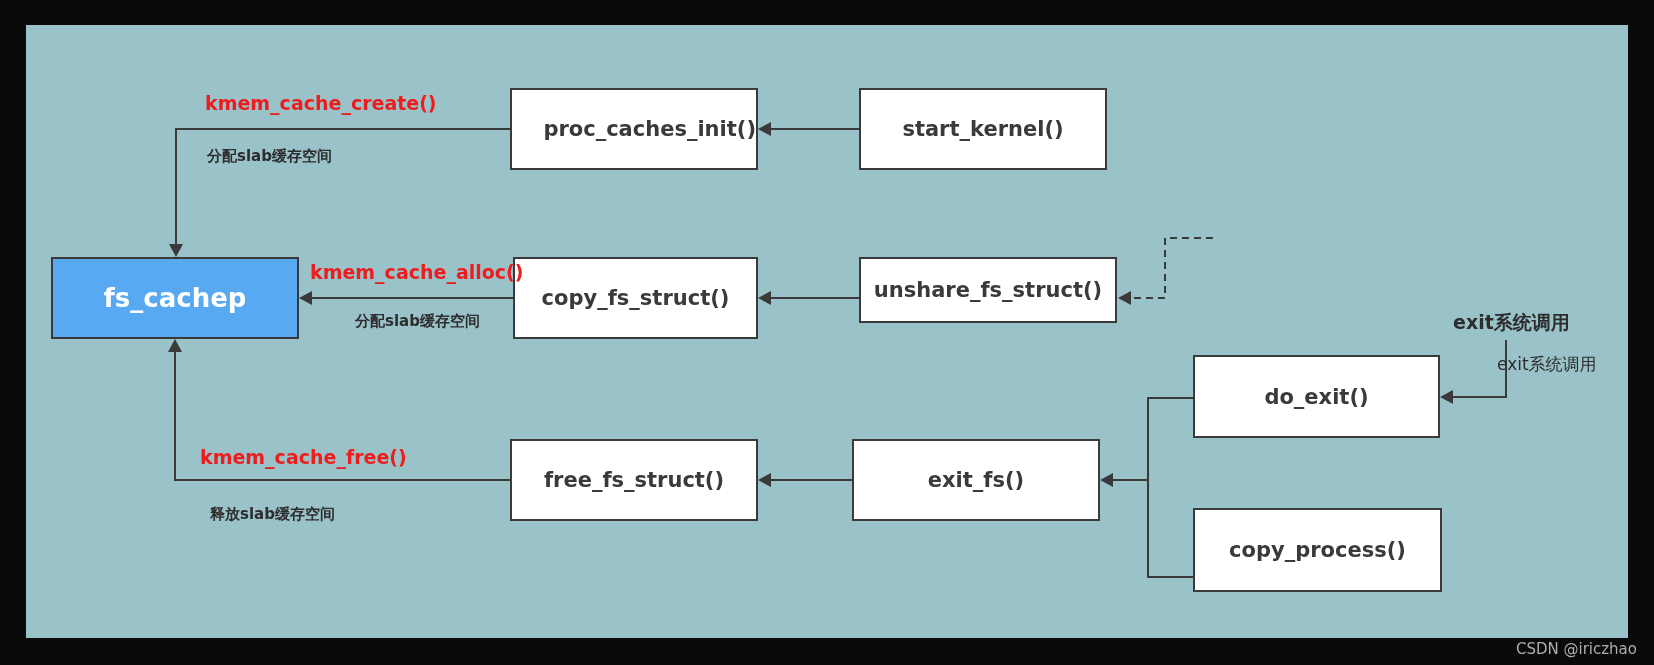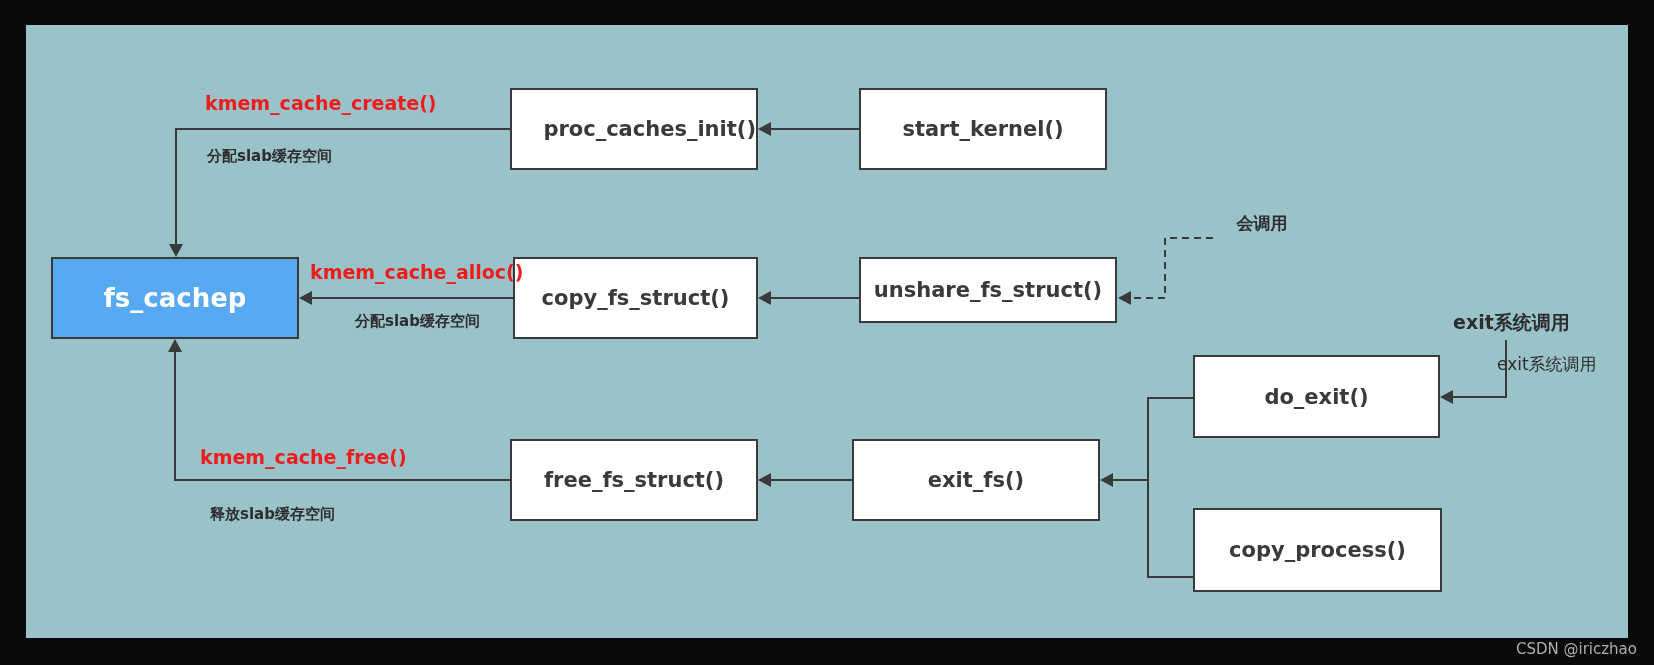--- a/index.html
+++ b/index.html
@@ -125,19 +125,18 @@
 <div class="lbl lbl-red" style="left:205px;top:92px;">kmem_cache_create()</div>
 <div class="lbl lbl-desc" style="left:207px;top:147px;">分配slab缓存空间</div>
 
 <div class="lbl lbl-red" style="left:310px;top:261px;">kmem_cache_alloc()</div>
 <div class="lbl lbl-desc" style="left:355px;top:312px;">分配slab缓存空间</div>
 
 <div class="lbl lbl-red" style="left:200px;top:446px;">kmem_cache_free()</div>
 <div class="lbl lbl-desc" style="left:210px;top:505px;">释放slab缓存空间</div>
 
 <div class="note">
-  <div>会调用</div>
 </div>
 
 <div class="lbl syscall-bold" style="left:1453px;top:310px;">exit系统调用</div>
 <div class="lbl syscall-reg" style="left:1497px;top:353px;">exit系统调用</div>
 
 <div class="watermark">CSDN @iriczhao</div>
 
 </body></html>

